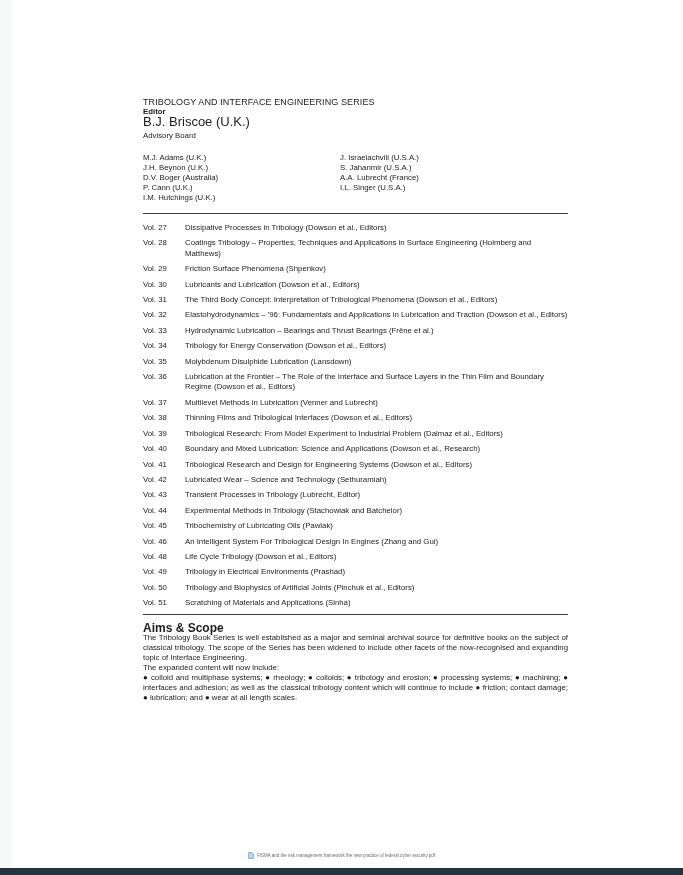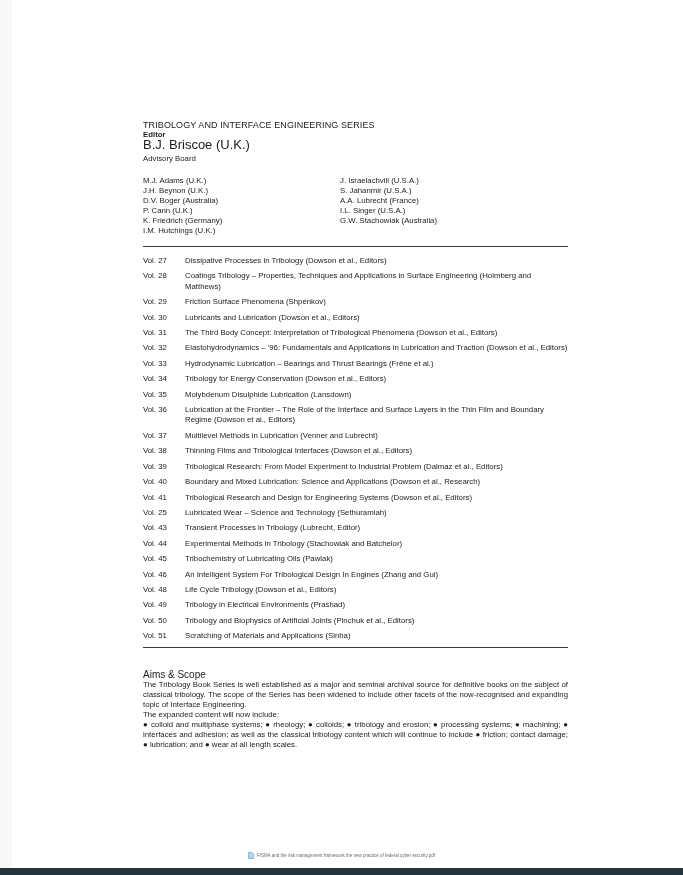--- a/index.html
+++ b/index.html
@@ -9,35 +9,35 @@
     background: #ffffff;
     font-family: "Liberation Sans", sans-serif;
     color: #1c1c1c;
     overflow: hidden;
   }
   .margin-strip {
     position: absolute; left: 0; top: 0; width: 12px; height: 875px;
     background: #f7f8f8;
   }
   .content {
-    position: absolute; left: 143px; top: 120px; width: 425px;
+    position: absolute; left: 143px; top: 97px; width: 425px;
   }
   .series-title { font-size: 9px; font-weight: 400; line-height: 10px; letter-spacing: 0.1px; }
   .bold-h { font-size: 7.8px; font-weight: 700; line-height: 9.5px; }
   .plain { font-size: 13px; line-height: 9.5px; }
   .adv-h { margin-top: 5px; font-size: 7.8px; font-weight: 400; line-height: 10px; }
   .adv-grid { margin-top: 12px; }
   .adv-row { display: grid; grid-template-columns: 197px 1fr; font-size: 7.8px; line-height: 10px; }
   .rule { border: none; border-top: 1.5px solid #3b3b3b; margin-top: 10px; }
   .rule2 { border: none; border-top: 1.5px solid #3b3b3b; margin-top: 4px; }
   .vol-list { margin-top: 9px; }
   .vol-row { display: flex; margin-bottom: 5px; font-size: 7.8px; line-height: 10.4px; }
   .vol-label { width: 42px; flex-shrink: 0; }
   .vol-title { flex: 1; }
-  .aims-h { margin-top: 22px; font-size: 10px; font-weight: 400; line-height: 10px; }
+  .aims-h { margin-top: 8px; font-size: 12px; font-weight: 700; line-height: 10px; }
   .aims-p { font-size: 7.8px; line-height: 10px; text-align: justify; }
   .aims-p2 { margin-top: 0; }
   .footer-link {
     position: absolute; top: 852px; left: 0; width: 100%;
     display: flex; justify-content: center; align-items: center; gap: 3px;
   }
   .footer-filename { font-size: 4.5px; color: #6b6b6b; line-height: 6px; }
   .pdf-icon { display: inline-block; line-height: 0; }
   .taskbar {
     position: absolute; left: 0; bottom: 0; width: 100%; height: 7px;
@@ -67,24 +67,20 @@
     </div>
     <div class="adv-row">
       <span>D.V. Boger (Australia)</span>
       <span>A.A. Lubrecht (France)</span>
     </div>
     <div class="adv-row">
       <span>P. Cann (U.K.)</span>
       <span>I.L. Singer (U.S.A.)</span>
     </div>
     <div class="adv-row">
-      <span>K. Friedrich (Germany)</span>
-      <span>G.W. Stachowiak (Australia)</span>
-    </div>
-    <div class="adv-row">
       <span>I.M. Hutchings (U.K.)</span>
       <span></span>
     </div>
   </div>
 
   <hr class="rule">
 
   <div class="vol-list">
     <div class="vol-row">
         <span class="vol-label">Vol. 27</span>
@@ -140,21 +136,21 @@
       </div>
     <div class="vol-row">
         <span class="vol-label">Vol. 40</span>
         <span class="vol-title">Boundary and Mixed Lubrication: Science and Applications (Dowson et al., Research)</span>
       </div>
     <div class="vol-row">
         <span class="vol-label">Vol. 41</span>
         <span class="vol-title">Tribological Research and Design for Engineering Systems (Dowson et al., Editors)</span>
       </div>
     <div class="vol-row">
-        <span class="vol-label">Vol. 25</span>
+        <span class="vol-label">Vol. 42</span>
         <span class="vol-title">Lubricated Wear – Science and Technology (Sethuramiah)</span>
       </div>
     <div class="vol-row">
         <span class="vol-label">Vol. 43</span>
         <span class="vol-title">Transient Processes in Tribology (Lubrecht, Editor)</span>
       </div>
     <div class="vol-row">
         <span class="vol-label">Vol. 44</span>
         <span class="vol-title">Experimental Methods in Tribology (Stachowiak and Batchelor)</span>
       </div>

